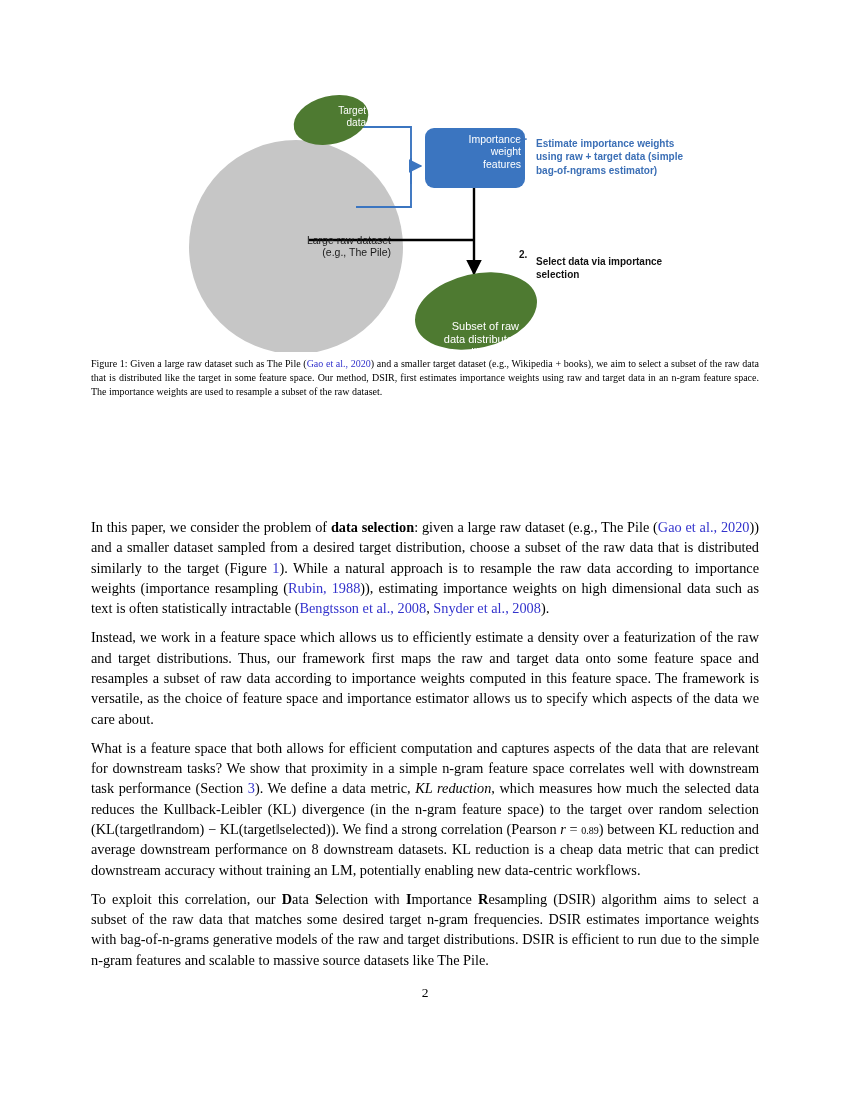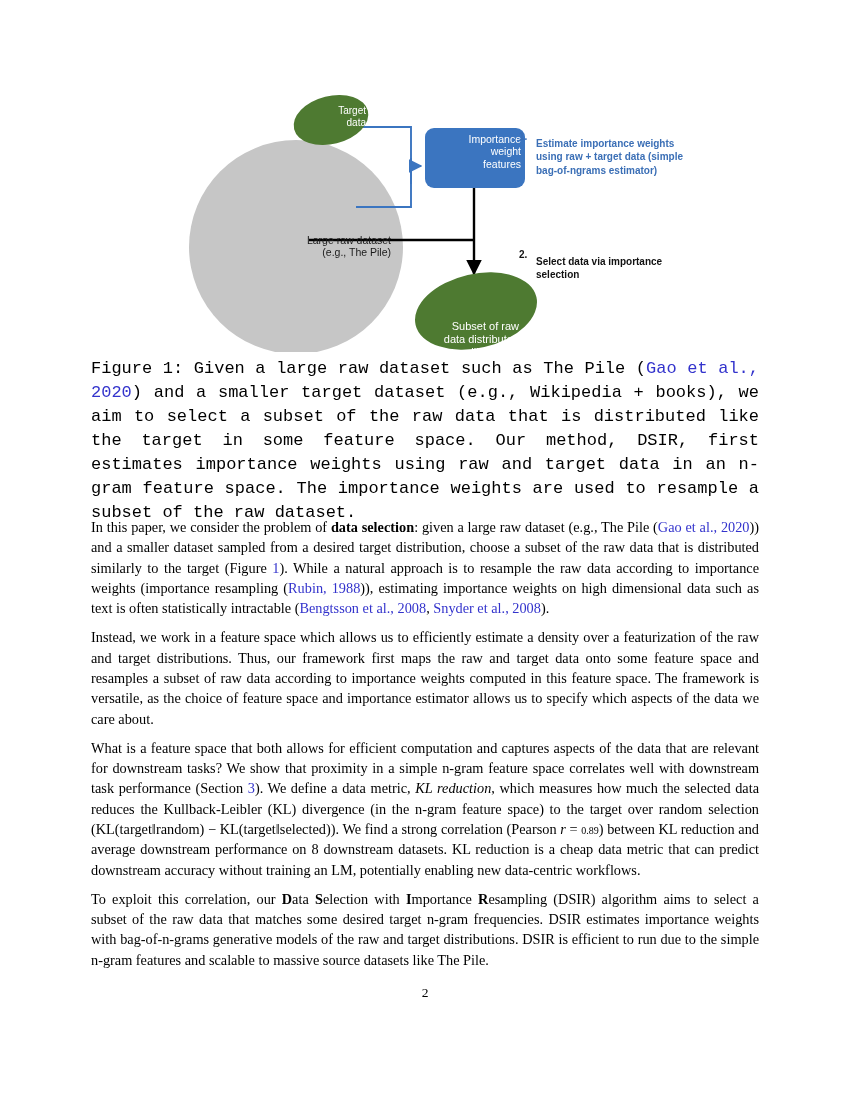--- a/index.html
+++ b/index.html
@@ -105,25 +105,24 @@
   }
   .step-1 { top: 0px; color: #3B6FB6; }
   .step-2 { top: 118px; color: #111111; }
 
   
   .caption {
     position: absolute;
     left: 91px;
     top: 357px;
     width: 668px;
-    font-size: 17px;
+    font-size: 10px;
     line-height: 1.415;
     text-align: justify;
     text-justify: inter-word;
-    font-family: Liberation Mono, monospace;
   }
 
   
   .body-block {
     position: absolute;
     left: 91px;
     top: 517px;
     width: 668px;
   }
   .para {

